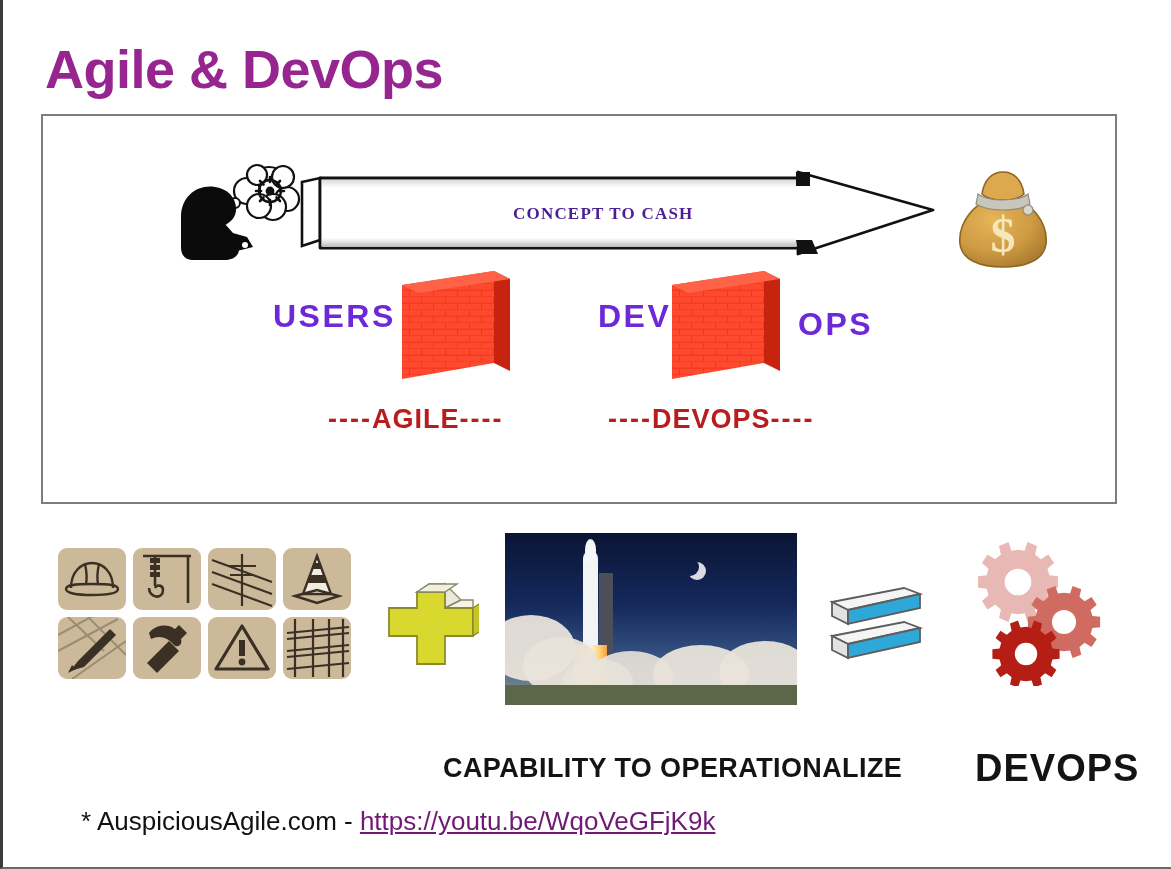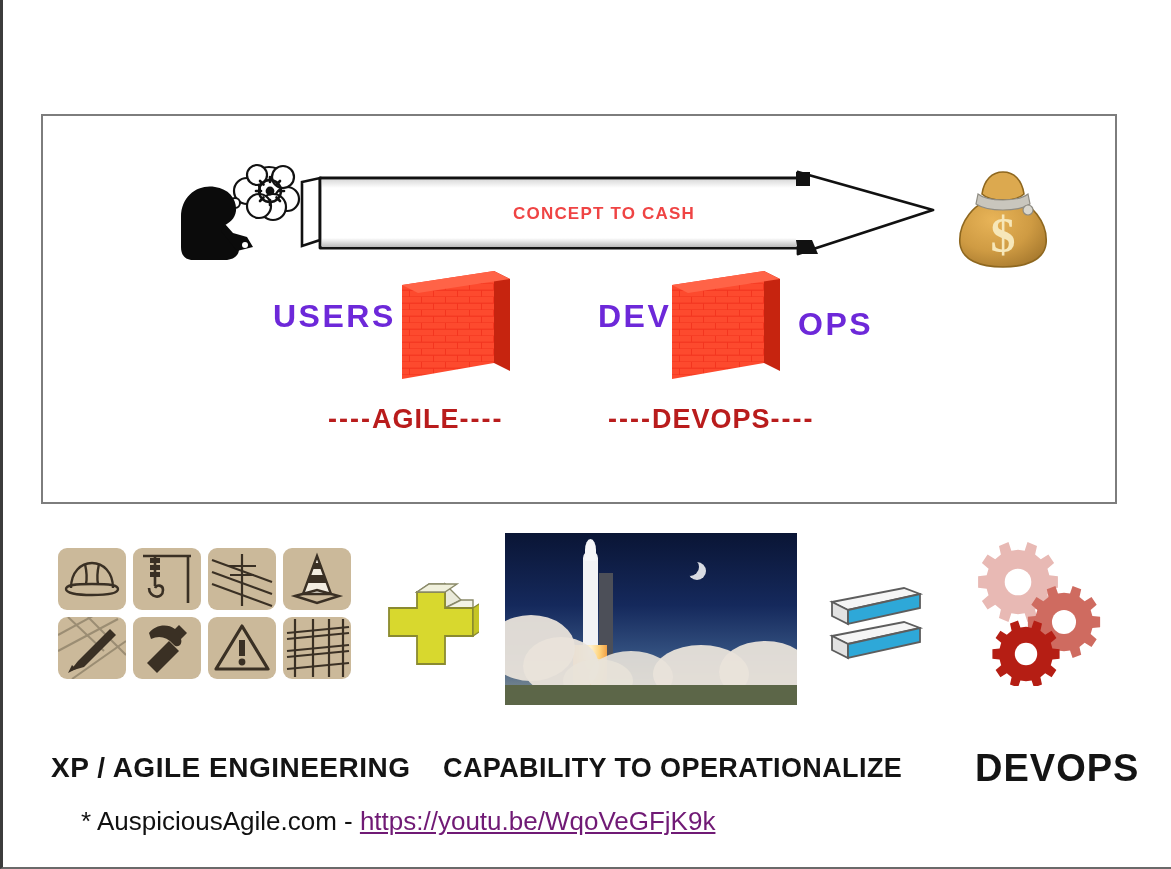--- a/index.html
+++ b/index.html
@@ -50,22 +50,22 @@
 
   
   .arrow-wrap { position: absolute; left: 255px; top: 48px; width: 640px; height: 105px; }
   .arrow-label {
     position: absolute;
     left: 215px;
     top: 40px;
     font-size: 17px;
     font-weight: bold;
     letter-spacing: 1.2px;
-    color: #ef4444;
-    font-family: Liberation Sans, sans-serif;
+    color: #4c1d95;
+    font-family: Liberation Serif, serif;
     white-space: nowrap;
   }
 
   
   .money-wrap { position: absolute; left: 905px; top: 48px; width: 110px; height: 110px; }
 
   
   .role-label {
     position: absolute;
     font-size: 32px;
@@ -168,20 +168,21 @@
   .rocket-flame { position:absolute; left:68px; top:112px; width:34px; height:52px;
                   background: radial-gradient(ellipse at 50% 10%, #fff6d8 0%, #ffd27a 40%, #f09a3e 75%, rgba(240,154,62,0) 100%); }
   .smoke { position:absolute; border-radius:50%; background:#e9e3da; opacity:.95; }
   .ground { position:absolute; left:0; bottom:0; width:100%; height:20px; background:#5c6648; }
 </style>
 </head>
 <body>
 
 <div class="slide">
 
+  <div class="title">Agile &amp; DevOps</div>
 
   <div class="diagram-box">
 
     <div class="head-wrap">
       <svg width="140" height="110" viewBox="0 0 140 110">
 
         <g fill="#ffffff" stroke="#111" stroke-width="2.2">
           <circle cx="96" cy="26" r="20"></circle>
           <circle cx="74" cy="30" r="13"></circle>
           <circle cx="114" cy="38" r="12"></circle>
@@ -485,21 +486,20 @@
     <div class="rocket-flame"></div>
     <div class="smoke" style="left:-18px; top:82px; width:88px; height:66px;"></div>
     <div class="smoke" style="left:18px; top:104px; width:76px; height:58px;"></div>
     <div class="smoke" style="left:84px; top:118px; width:84px; height:52px; opacity:.9;"></div>
     <div class="smoke" style="left:148px; top:112px; width:96px; height:58px;"></div>
     <div class="smoke" style="left:214px; top:108px; width:92px; height:62px;"></div>
     <div class="smoke" style="left:58px; top:126px; width:70px; height:44px; opacity:.8;"></div>
     <div class="ground"></div>
   </div>
 
-  <div class="caption cap-xp">XP / AGILE ENGINEERING</div>
   <div class="caption cap-cap">CAPABILITY TO OPERATIONALIZE</div>
   <div class="caption cap-devops">DEVOPS</div>
 
   <div class="footer">
     <span>* AuspiciousAgile.com - </span><a class="link" href="#">https://youtu.be/WqoVeGFjK9k</a>
   </div>
 
 </div>
 
 </body></html>

